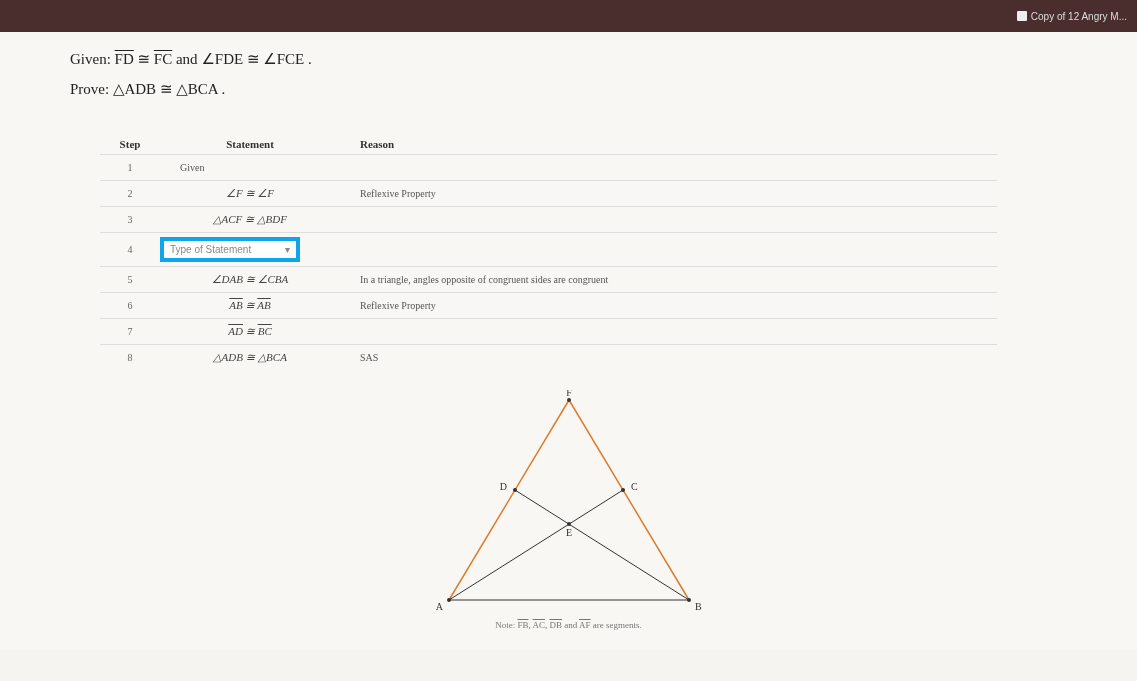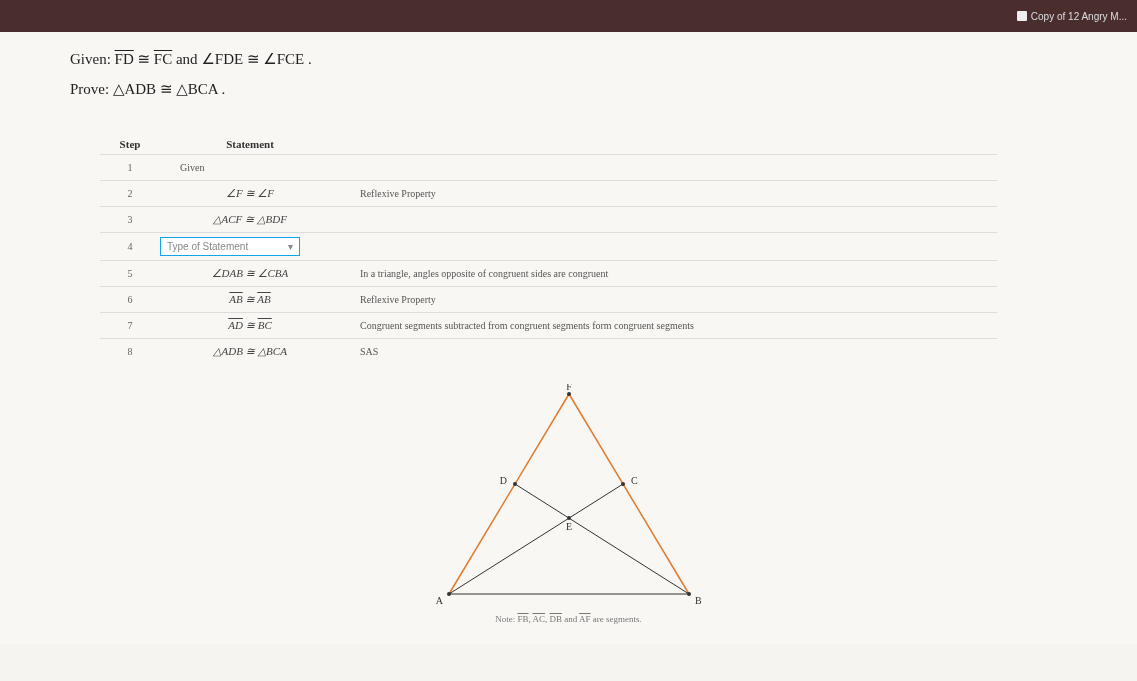--- a/index.html
+++ b/index.html
@@ -63,21 +63,21 @@
     color: #333;
     align-items: flex-end;
   }
   .col-step { width: 60px; text-align: center; font-size:10px; color:#666;}
   .col-statement { width: 180px; text-align: center; font-family: Georgia, serif; font-style: italic; font-size:11px;}
   .col-reason { flex: 1; padding-left: 20px; font-size: 10px; color:#555;}
   .header .col-step, .header .col-statement, .header .col-reason {
     font-style: normal; font-weight: bold; color:#333; font-size:11px;
   }
   .type-box {
-    border: 1px solid #0ea5e9;
+    border: 4px solid #0ea5e9;
     background: #fff;
     font-size: 10px;
     color: #888;
     padding: 3px 6px;
     width: 140px;
     display: flex;
     justify-content: space-between;
     align-items: center;
     font-style: normal;
     font-family: sans-serif;
@@ -124,20 +124,21 @@
     <span>△ADB</span>
     <span class="cong"> ≅ </span>
     <span>△BCA</span>
     <span>.</span>
   </div>
 
   <div class="proof-table">
     <div class="proof-row header">
       <div class="col-step">Step</div>
       <div class="col-statement">Statement</div>
+      <div class="col-reason">Reason</div>
     </div>
 
     <div class="proof-row">
       <div class="col-step">1</div>
       <div class="col-reason">Given</div>
     </div>
 
     <div class="proof-row">
       <div class="col-step">2</div>
       <div class="col-statement">∠F ≅ ∠F</div>
@@ -168,21 +169,20 @@
 
     <div class="proof-row">
       <div class="col-step">6</div>
       <div class="col-statement"><span class="overline">AB</span> ≅ <span class="overline">AB</span></div>
       <div class="col-reason">Reflexive Property</div>
     </div>
 
     <div class="proof-row">
       <div class="col-step">7</div>
       <div class="col-statement"><span class="overline">AD</span> ≅ <span class="overline">BC</span></div>
-      <div class="col-reason">Congruent segments subtracted from congruent segments form congruent segments</div>
     </div>
 
     <div class="proof-row">
       <div class="col-step">8</div>
       <div class="col-statement">△ADB ≅ △BCA</div>
       <div class="col-reason">SAS</div>
     </div>
   </div>
 
   <div class="figure-area">

